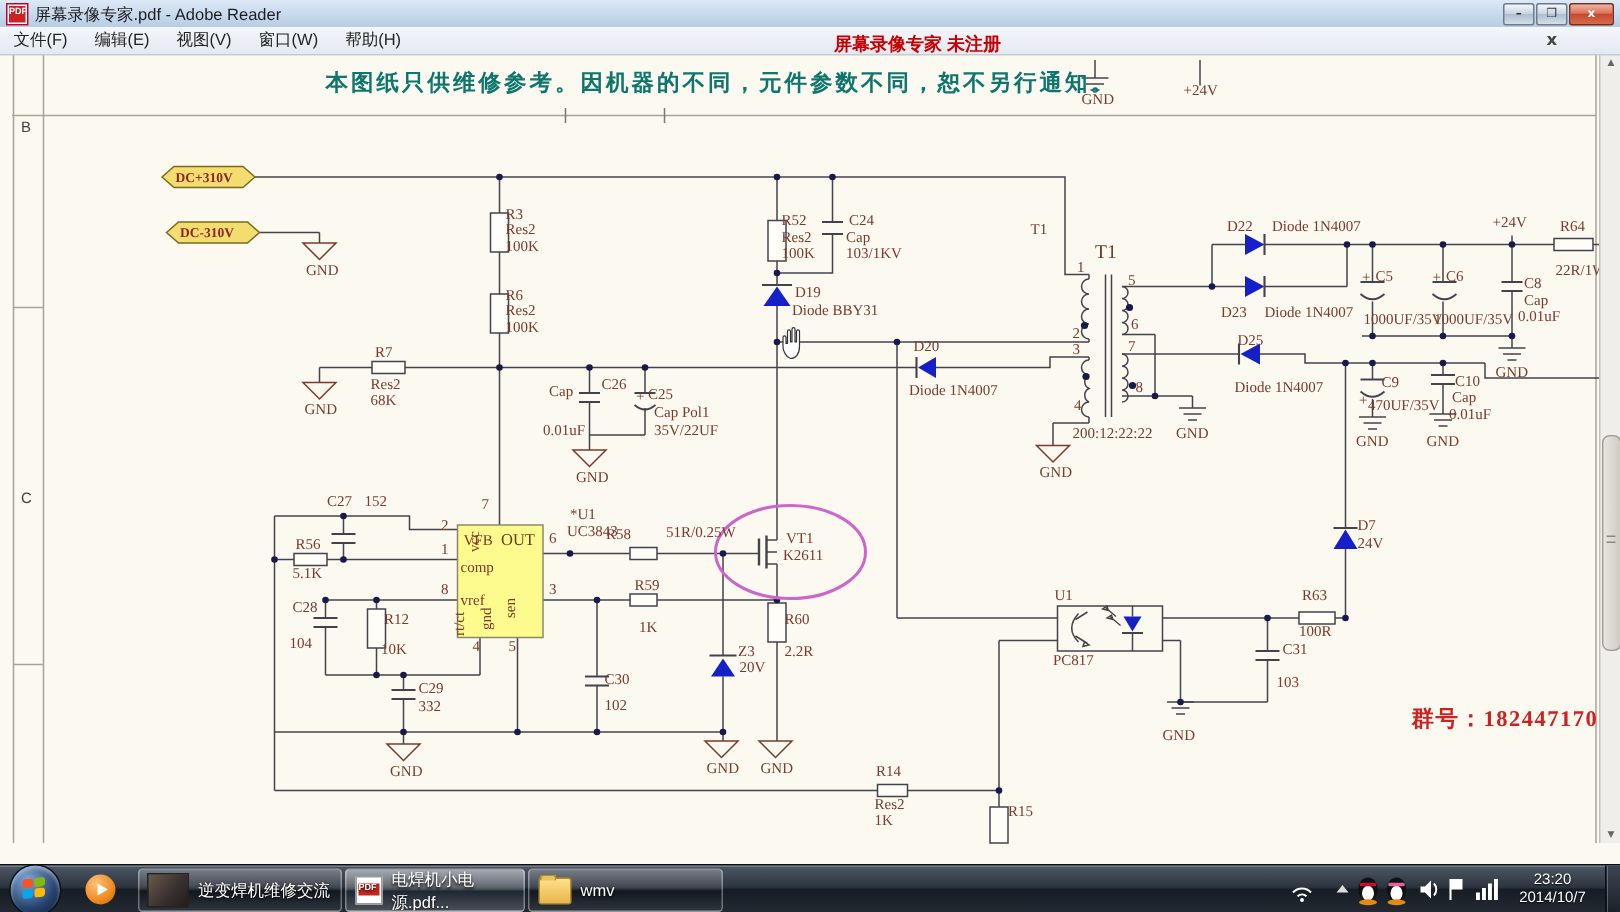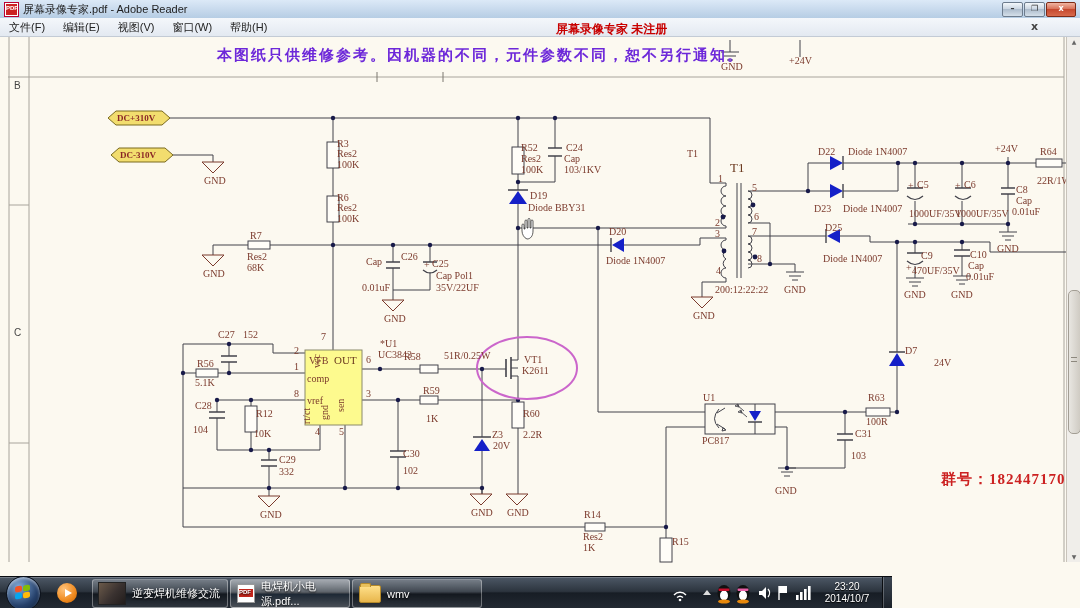--- a/index.html
+++ b/index.html
@@ -16,35 +16,35 @@
   .menubar{position:absolute;left:0;top:18px;width:1080px;height:18px;background:linear-gradient(#f4f7fb,#e3e9f1);border-bottom:1px solid #c3cbd5;z-index:30;display:flex;align-items:center}
   .menu-item{font-size:11px;color:#222;padding:0 9px;height:18px;line-height:18px}
   .rec-notice{position:absolute;left:556px;top:3px;font:bold 12px "Liberation Sans",sans-serif;color:#c80000}
   .menubar-x{position:absolute;left:1031px;top:2px;font:bold 11px "DejaVu Sans",sans-serif;color:#444}
   
   .docarea{position:absolute;left:0;top:36px;width:1080px;height:526px;background:#fcf9f0;z-index:1}
   #schsvg{position:absolute;left:0;top:0;width:1080px;height:608px;z-index:2;pointer-events:none}
   .lb{position:absolute;font:10px "Liberation Serif",serif;color:#7b3a2c;line-height:1;white-space:nowrap;z-index:3}
   .cn{position:absolute;font:bold 9px "Liberation Serif",serif;color:#8a2626;line-height:1;white-space:nowrap;z-index:4}
   .rot{transform:rotate(-90deg);transform-origin:0 100%}
-  .banner{position:absolute;left:217px;top:46px;font:bold 15px "Liberation Serif",serif;color:#6d28d9;letter-spacing:2px;z-index:3}
+  .banner{position:absolute;left:217px;top:46px;font:bold 15px "Liberation Serif",serif;color:#0f766e;letter-spacing:2px;z-index:3}
   .qq{position:absolute;left:941px;top:470px;font:bold 15px "Liberation Serif",serif;color:#cc2222;letter-spacing:1px;z-index:3}
   .zone{position:absolute;font:10px "Liberation Sans",sans-serif;color:#444;z-index:3}
   .icbig{font:11px "Liberation Serif",serif;color:#6b3a1f}
   
   .vscroll{position:absolute;left:1066px;top:36px;width:14px;height:526px;background:#f0eeea;border-left:1px solid #c8c3ba;z-index:5}
   .vthumb{position:absolute;left:1px;top:254px;width:11px;height:142px;background:linear-gradient(90deg,#e8e6e1,#cfcbc3);border:1px solid #a39e94;border-radius:5px}
   .vgrip{position:absolute;left:2px;top:66px;width:6px;border-top:1px solid #8d887e;border-bottom:1px solid #8d887e;height:3px}
   .sarrow{position:absolute;left:0;width:14px;text-align:center;font:6px "DejaVu Sans",sans-serif;color:#666}
   .statusbar{position:absolute;left:0;top:562px;width:1080px;height:14px;background:linear-gradient(#f0f3f7,#dde3ea);border-top:1px solid #b9c0c9;z-index:30}
   .status-size{position:absolute;left:14px;top:1px;font:11px "Liberation Sans",sans-serif;color:#333}
   .hleft{position:absolute;left:114px;top:3px;font:8px "DejaVu Sans",sans-serif;color:#555}
   .hthumb{position:absolute;left:140px;top:1px;width:238px;height:11px;background:linear-gradient(#fff,#e9ecf0);border:1px solid #aab2bc;border-radius:5px}
   
-  .taskbar{position:absolute;left:0;top:576px;width:892px;height:32px;background:linear-gradient(#4d5866,#2c343e 45%,#171d25 50%,#232a33);border-top:1px solid #0a0d11;box-shadow:inset 0 1px 0 rgba(255,255,255,.22);z-index:40}
+  .taskbar{position:absolute;left:0;top:576px;width:1080px;height:32px;background:linear-gradient(#4d5866,#2c343e 45%,#171d25 50%,#232a33);border-top:1px solid #0a0d11;box-shadow:inset 0 1px 0 rgba(255,255,255,.22);z-index:40}
   .orb{position:absolute;left:6px;top:-1px;width:33px;height:33px;border-radius:50%;background:radial-gradient(circle at 35% 30%,#7fa8d8,#26416b 60%,#0d1b30);border:1px solid #0c121c;box-shadow:inset 0 2px 3px rgba(255,255,255,.5)}
   .flag{position:absolute;left:8px;top:8px;width:16px;height:15px}
   .flag i{position:absolute;width:7px;height:6px;border-radius:2px;transform:skewY(-8deg)}
   .playbtn{position:absolute;left:52px;top:3px;width:30px;height:26px;border-radius:3px;display:flex;align-items:center;justify-content:center}
   .playcirc{width:20px;height:20px;border-radius:50%;background:radial-gradient(circle at 35% 30%,#ffc27a,#ef8a1f 60%,#c56100);display:flex;align-items:center;justify-content:center}
   .playtri{width:0;height:0;border-left:7px solid #fff;border-top:4.5px solid transparent;border-bottom:4.5px solid transparent;margin-left:2px}
   .tbtn{position:absolute;top:2px;height:27px;border:1px solid rgba(255,255,255,.35);border-radius:3px;background:linear-gradient(rgba(255,255,255,.25),rgba(255,255,255,.08) 48%,rgba(0,0,0,.18) 52%,rgba(255,255,255,.06));display:flex;align-items:center;color:#fff;font-size:11px;text-shadow:0 1px 2px #000;overflow:hidden}
   .tbtn.active{background:linear-gradient(rgba(255,255,255,.5),rgba(255,255,255,.22) 48%,rgba(40,60,80,.35) 52%,rgba(255,255,255,.18))}
   .thumbimg{width:26px;height:21px;margin:0 6px 0 5px;border:1px solid #222;background:linear-gradient(130deg,#6b5a4a,#3a3230 55%,#221d1c);flex:none}
   .tpdf{width:16px;height:17px;margin:0 6px 0 6px;background:#fff;border:1px solid #999;position:relative;flex:none}
@@ -295,21 +295,21 @@
   <i class="lb" style="left:1016px;top:185px">C8</i>
   <i class="lb" style="left:1016px;top:196px">Cap</i>
   <i class="lb" style="left:1012px;top:207px">0.01uF</i>
   <i class="lb" style="left:921px;top:251px">C9</i>
   <i class="lb" style="left:906px;top:263px">+</i>
   <i class="lb" style="left:912px;top:266px">470UF/35V</i>
   <i class="lb" style="left:970px;top:250px">C10</i>
   <i class="lb" style="left:968px;top:261px">Cap</i>
   <i class="lb" style="left:966px;top:272px">0.01uF</i>
   <i class="lb" style="left:905px;top:346px">D7</i>
-  <i class="lb" style="left:934px;top:358px">24V</i>
+  <i class="lb" style="left:905px;top:358px">24V</i>
   <i class="lb" style="left:218px;top:330px">C27</i>
   <i class="lb" style="left:243px;top:330px">152</i>
   <i class="lb" style="left:197px;top:359px">R56</i>
   <i class="lb" style="left:195px;top:378px">5.1K</i>
   <i class="lb" style="left:195px;top:401px">C28</i>
   <i class="lb" style="left:193px;top:425px">104</i>
   <i class="lb" style="left:256px;top:409px">R12</i>
   <i class="lb" style="left:254px;top:429px">10K</i>
   <i class="lb" style="left:279px;top:455px">C29</i>
   <i class="lb" style="left:279px;top:467px">332</i>

